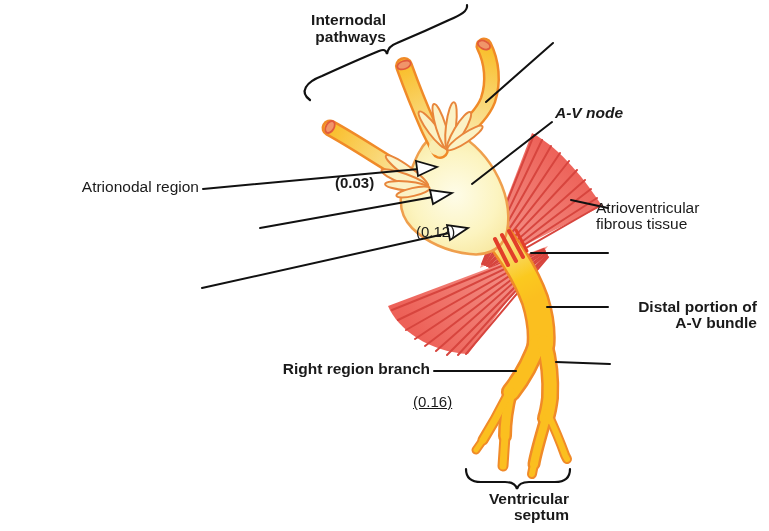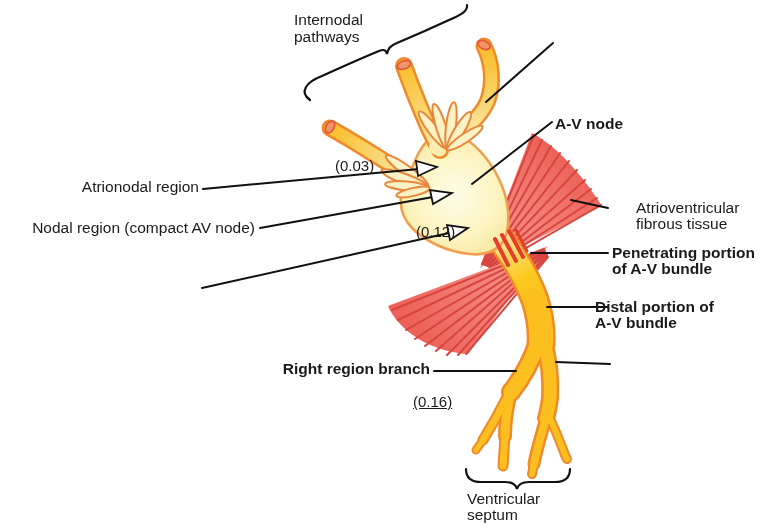--- a/index.html
+++ b/index.html
@@ -14,21 +14,21 @@
   .lbl{
     position:absolute;
     font-size:15.5px;
     line-height:16px;
     color:var(--text,#1a1a1a);
     white-space:nowrap;
     z-index:2;
   }
   .lbl.bold{font-weight:700;}
   .lbl.wrap{white-space:normal;}
-  .lbl.center{text-align:left;}
+  .lbl.center{text-align:right;font-weight:bold;}
   .lbl.rightalign{}
   .num{font-size:15px;color:var(--text,#1a1a1a);}
 </style>
 </head>
 <body>
 
 <div class="stage">
 
   <svg width="769" height="531" viewBox="0 0 769 531">
     <defs>
@@ -186,36 +186,34 @@
 
     <g fill="none" stroke="#111111" stroke-width="2.2" stroke-linecap="round">
       <path d="M 310,100 C 299,92 306,82 322,76 C 344,66 362,58 379,51 C 384,49 386,50 387,54 C 388,48 391,45 397,43 C 416,35 434,27 449,20 C 461,15 468,11 467,5"></path>
       <path d="M 466,469 C 466,478 471,482 481,482 L 505,482 C 512,482 516,485 517,489 C 518,485 522,482 529,482 L 555,482 C 565,482 570,478 570,469"></path>
     </g>
   </svg>
 
   <div class="lbl wrap center" style="left:294px;top:11px;width:92px;line-height:17px;">Internodal pathways</div>
 
 
-  <div class="lbl bold" style="left:555px;top:116px;">A-V node</div>
+  <div class="lbl bold" style="left:555px;top:105px;font-style:italic;">A-V node</div>
 
   <div class="lbl rightalign" style="right:570px;top:179px;">Atrionodal region</div>
 
-  <div class="lbl rightalign" style="right:514px;top:220px;">Nodal region (compact AV node)</div>
-
-
-  <div class="lbl num" style="left:335px;top:158px;">(0.03)</div>
+
+
+  <div class="lbl num" style="left:335px;top:175px;font-weight:bold;">(0.03)</div>
 
   <div class="lbl num" style="left:416px;top:224px;">(0.12)</div>
 
   <div class="lbl num" style="left:413px;top:394px;text-decoration:underline;">(0.16)</div>
 
-  <div class="lbl wrap" style="left:636px;top:200px;width:118px;">Atrioventricular fibrous tissue</div>
-
-  <div class="lbl bold wrap" style="left:612px;top:245px;width:152px;">Penetrating portion of A-V bundle</div>
-
-  <div class="lbl bold wrap" style="left:595px;top:299px;width:128px;">Distal portion of A-V bundle</div>
+  <div class="lbl wrap" style="left:596px;top:200px;width:118px;">Atrioventricular fibrous tissue</div>
+
+
+  <div class="lbl bold wrap" style="left:629px;top:299px;width:128px;text-align:right;">Distal portion of A-V bundle</div>
 
   <div class="lbl bold rightalign" style="right:339px;top:361px;">Right region branch</div>
 
 
   <div class="lbl wrap center" style="left:467px;top:491px;width:102px;">Ventricular septum</div>
 </div>
 
 </body></html>

